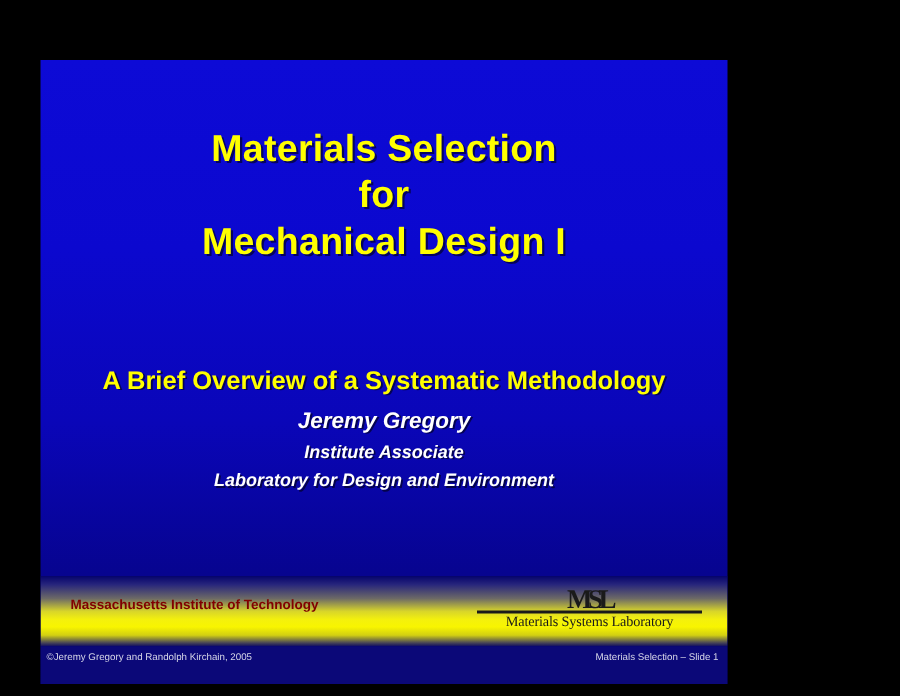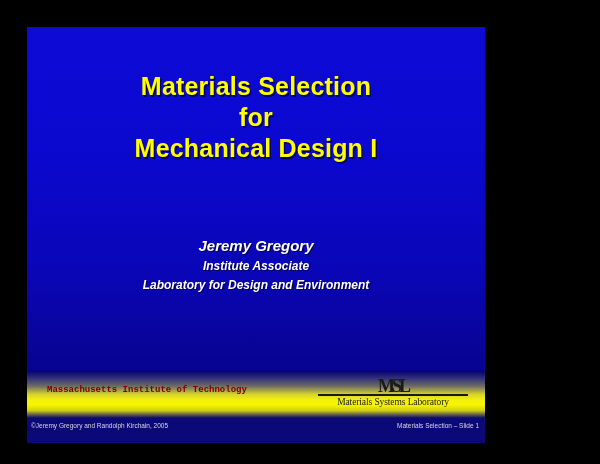--- a/index.html
+++ b/index.html
@@ -19,21 +19,21 @@
     position: relative;
     width: 600px;
     height: 464px;
     background: #000000;
   }
 
   
   #slide {
     position: absolute;
     left: 27px;
-    top: 27px;
+    top: 40px;
     width: 458px;
     height: 416px;
     background: linear-gradient(to bottom, #0d0ad6 0%, #0b08cf 30%, #0a06b8 58%, #070490 82%, #05036f 100%);
     overflow: hidden;
   }
 
   
   .title-block {
     position: absolute;
     left: 0;
@@ -115,21 +115,21 @@
     left: 0;
     top: 0;
     width: 100%;
     height: 100%;
   }
   .mit-lines {
     position: absolute;
     left: 20px;
     top: 14px;
     color: #800000;
-    font-family: Liberation Mono, monospace;
+    font-family: Liberation Sans, sans-serif;
     font-weight: bold;
     font-size: 9px;
     line-height: 11px;
     white-space: nowrap;
   }
   .msl-logo {
     position: absolute;
     right: 17px;
     top: 8px;
     width: 150px;
@@ -198,20 +198,21 @@
 <div id="slide-canvas">
   <div id="slide">
 
     <div class="title-block">
       <div class="title-line">Materials Selection</div>
       <div class="title-line">for</div>
       <div class="title-line">Mechanical Design I</div>
     </div>
 
     <div class="subtitle-block">
+      <div class="subtitle-main">A Brief Overview of a Systematic Methodology</div>
       <div class="author-name">Jeremy Gregory</div>
       <div class="author-role">Institute Associate</div>
       <div class="author-affiliation">Laboratory for Design and Environment</div>
     </div>
 
     <div id="footer-band">
       <div id="footer-inner">
         <div class="mit-lines">
           <div>Massachusetts Institute of Technology</div>
         </div>

